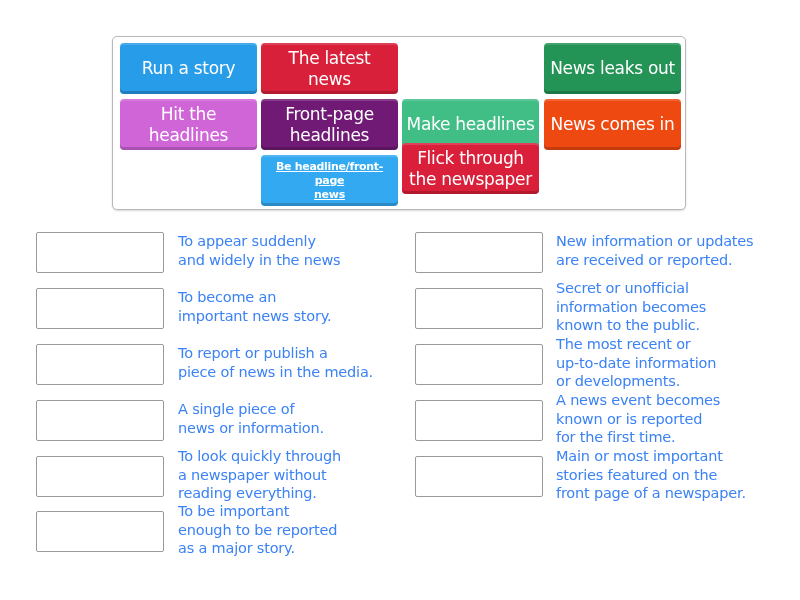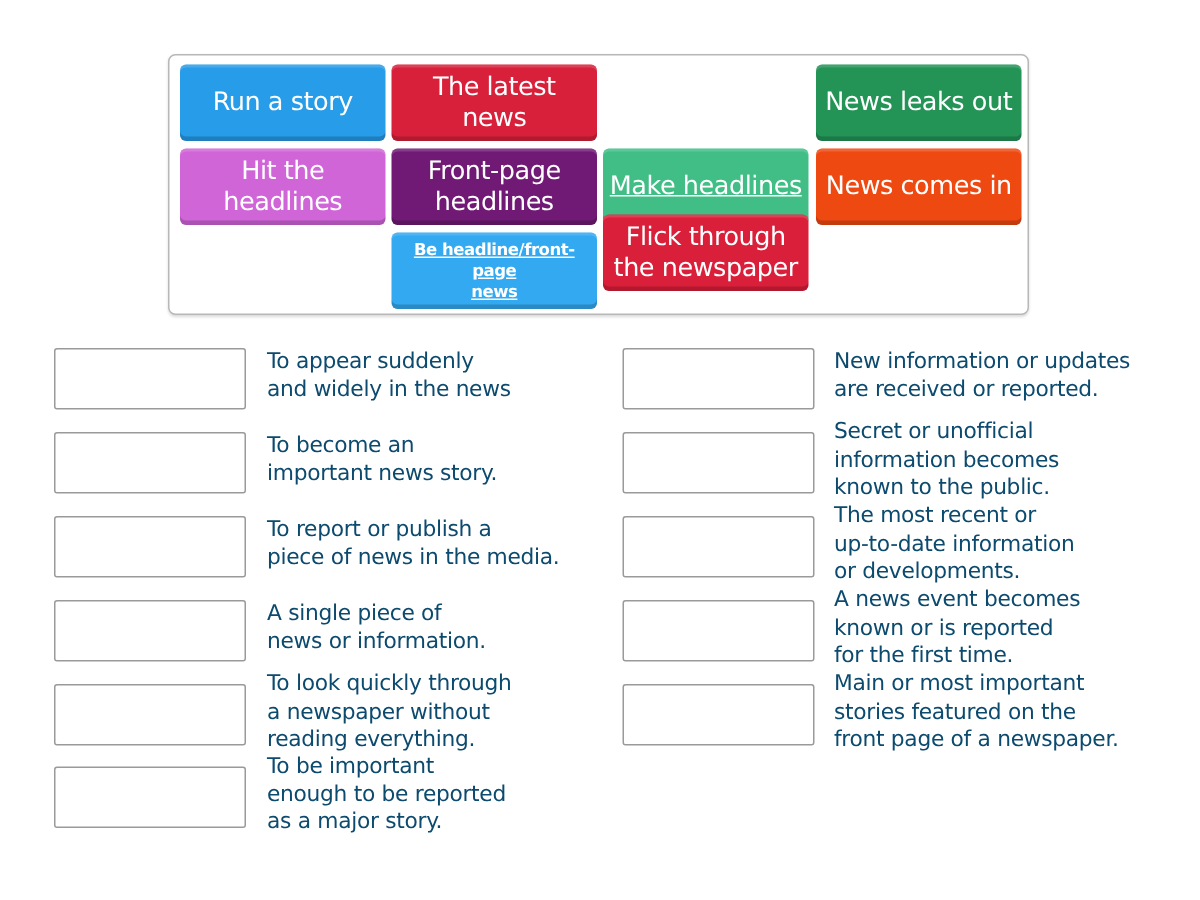--- a/index.html
+++ b/index.html
@@ -61,41 +61,41 @@
       background: #ffffff;
       box-sizing: border-box;
     }
     .def {
       position: absolute;
       left: 142px;
       top: 0;
       width: 230px;
       font-size: 14.5px;
       line-height: 18.5px;
-      color: #0c4a6e;
+      color: #3b82f6;
       white-space: pre-line;
       letter-spacing: -0.2px;
     }
   </style>
 </head>
 <body>
 
 <div class="page">
 
   <div class="bank">
     <div class="tile" style="left: 7px; top: 6px; background: rgb(39, 156, 232);">Run a story</div>
     <div class="tile" style="left: 148px; top: 6px; background: rgb(216, 32, 58);">The latest
 news</div>
     <div class="tile" style="left: 431px; top: 6px; background: rgb(35, 147, 86);">News leaks out</div>
 
     <div class="tile" style="left: 7px; top: 62px; background: rgb(208, 101, 216);">Hit the
 headlines</div>
     <div class="tile" style="left: 148px; top: 62px; background: #701a75;">Front-page
 headlines</div>
-    <div class="tile" style="left: 289px; top: 62px; background: rgb(64, 190, 134); text-decoration: underline;">Make headlines</div>
+    <div class="tile" style="left: 289px; top: 62px; background: rgb(64, 190, 134);">Make headlines</div>
     <div class="tile" style="left: 431px; top: 62px; background: rgb(239, 73, 18);">News comes in</div>
 
     <div class="tile small" style="left: 148px; top: 118px; background: rgb(50, 169, 240); text-decoration: underline;">Be headline/front-page
 news</div>
     <div class="tile" style="left: 289px; top: 106px; background: rgb(218, 31, 58);">Flick through
 the newspaper</div>
   </div>
 
   <div class="pair" style="left:36px;top:232px;">
     <div class="dropbox"></div>

